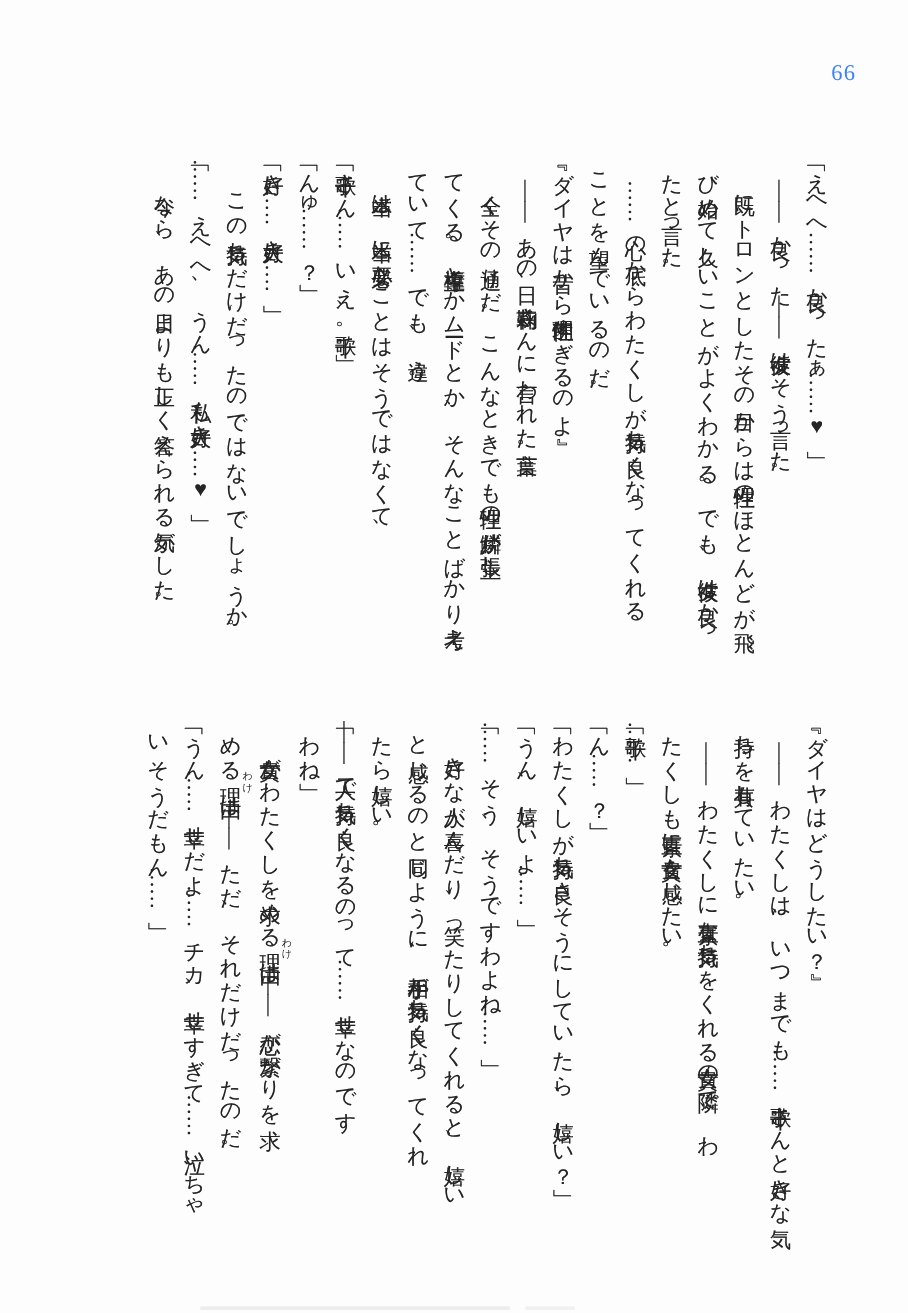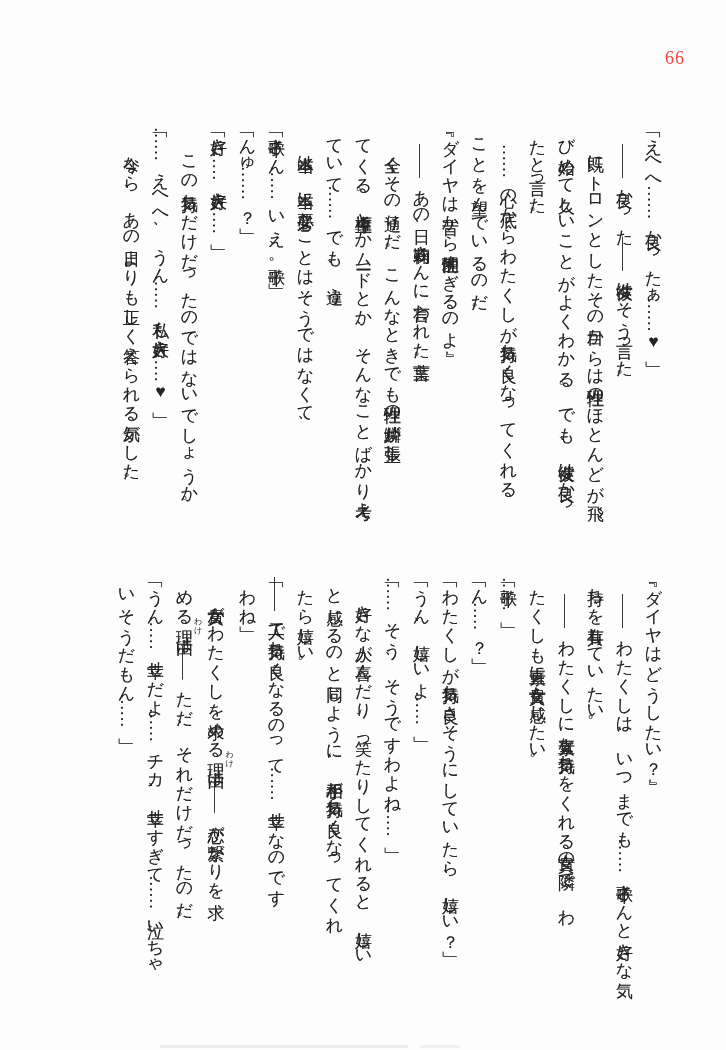--- a/index.html
+++ b/index.html
@@ -13,21 +13,21 @@
     position: relative;
     width: 726px; height: 1050px;
     color: #232323;
   }
   .page-number {
     position: absolute;
     top: 48px; left: 600px; width: 85px;
     text-align: right;
     font-size: 18px;
     letter-spacing: 1px;
-    color: #ef4444;
+    color: #3b82f6;
   }
   .vblock {
     position: absolute;
     left: 117px;
     width: 551px;            
     height: 446px;
     writing-mode: vertical-rl;
     text-orientation: mixed;
     font-size: 17px;
     line-height: 29px;

